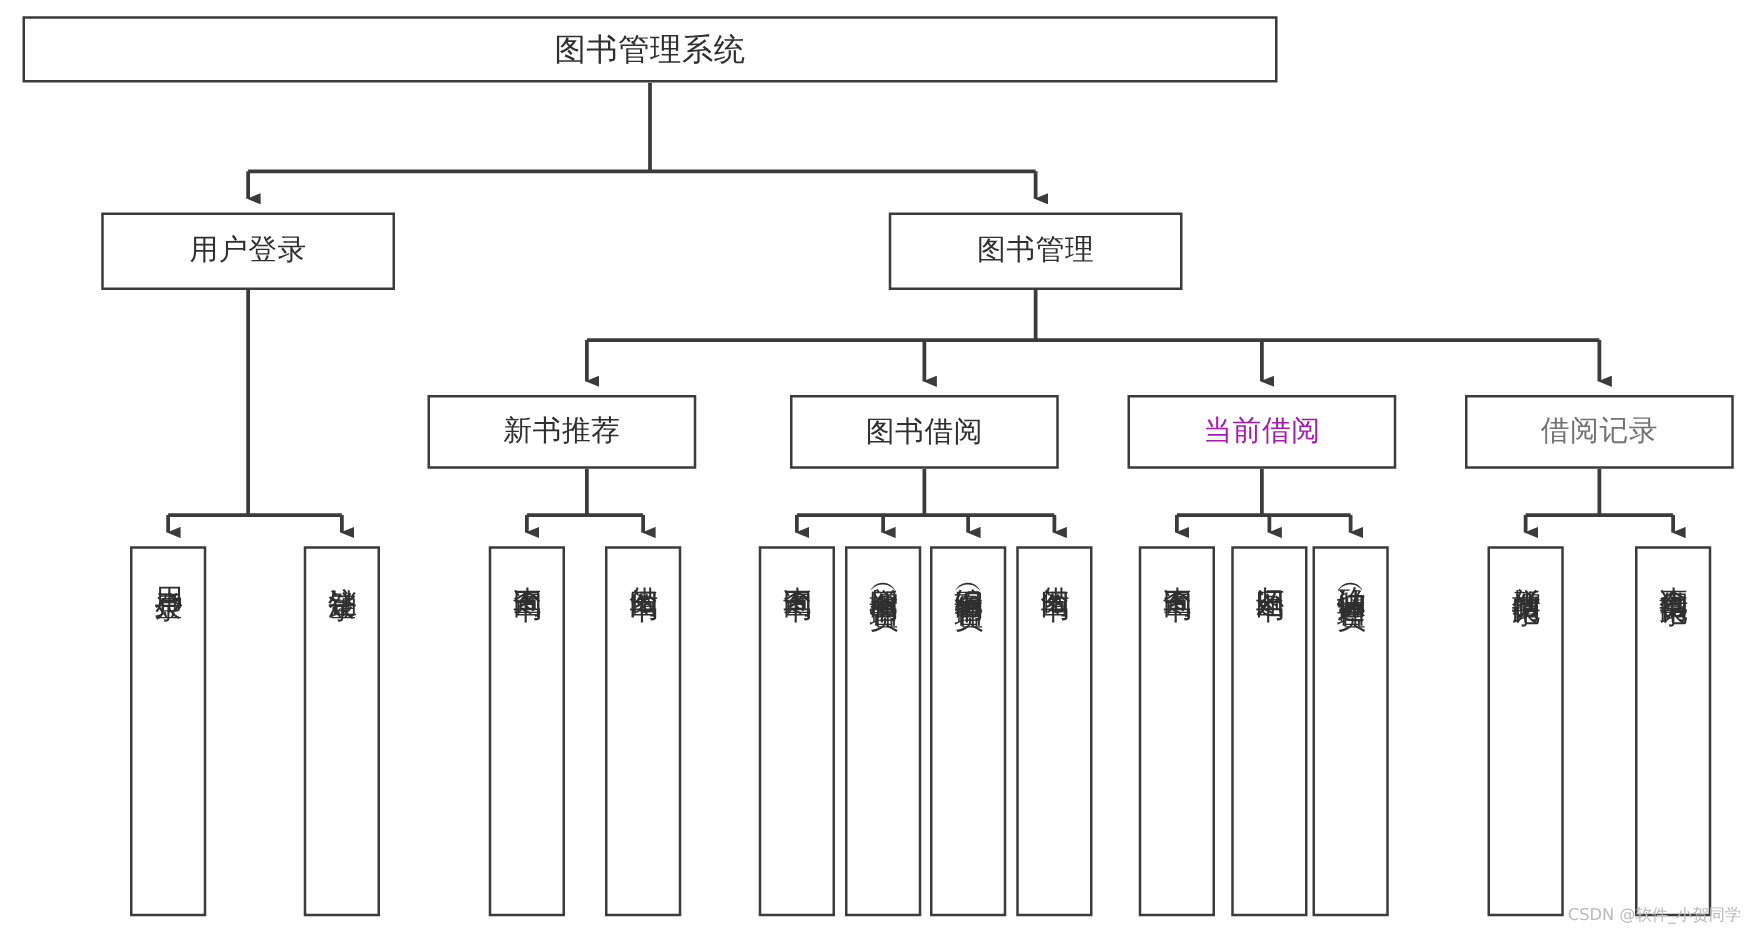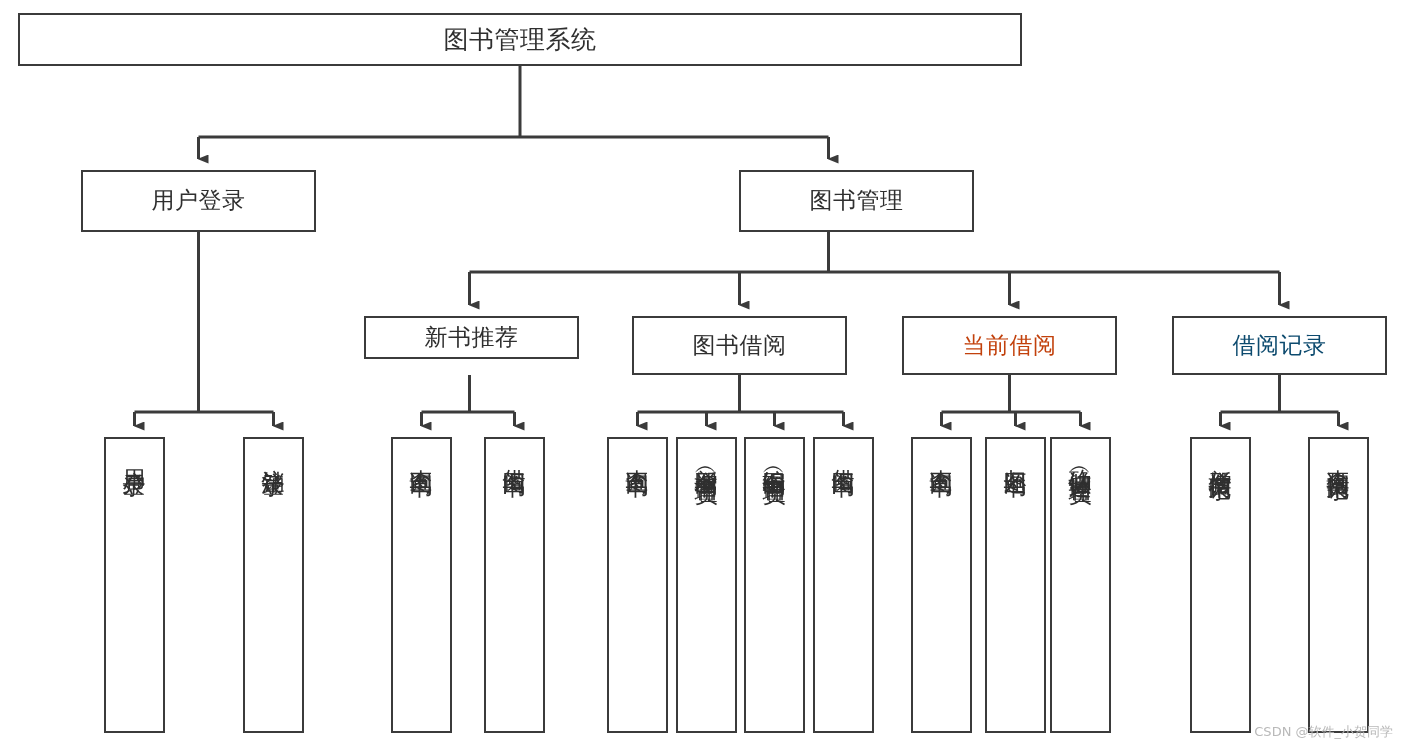--- a/index.html
+++ b/index.html
@@ -119,34 +119,34 @@
       </g>
   </svg>
 
   <div id="node-layer">
       <div class="node node-root" style="left: 18px; top: 13px; width: 1004px; height: 53px; border-color: rgb(59, 59, 59);">
         <span class="node-label" style="color: rgb(47, 47, 47);">图书管理系统</span>
       </div>
       <div class="node node-l2" style="left: 81px; top: 170px; width: 235px; height: 62px; border-color: rgb(59, 59, 59);">
         <span class="node-label" style="color: rgb(47, 47, 47);">用户登录</span>
       </div>
-      <div class="node node-l2" style="left: 739px; top: 170px; width: 235px; height: 62px; border-color: rgb(59, 59, 59);">
+      <div class="node node-l2" style="left: 711px; top: 170px; width: 235px; height: 62px; border-color: rgb(59, 59, 59);">
         <span class="node-label" style="color: rgb(47, 47, 47);">图书管理</span>
       </div>
-      <div class="node node-l3" style="left: 364px; top: 316px; width: 215px; height: 43px; border-color: rgb(59, 59, 59);">
+      <div class="node node-l3" style="left: 342px; top: 316px; width: 215px; height: 59px; border-color: rgb(59, 59, 59);">
         <span class="node-label" style="color: rgb(47, 47, 47);">新书推荐</span>
       </div>
       <div class="node node-l3" style="left: 632px; top: 316px; width: 215px; height: 59px; border-color: rgb(59, 59, 59);">
         <span class="node-label" style="color: rgb(47, 47, 47); font-family: Liberation Serif, serif;">图书借阅</span>
       </div>
       <div class="node node-l3" style="left: 902px; top: 316px; width: 215px; height: 59px; border-color: rgb(59, 59, 59);">
-        <span class="node-label" style="color: #c2410c; text-align: right;">当前借阅</span>
+        <span class="node-label" style="color: #a21caf; text-align: right;">当前借阅</span>
       </div>
       <div class="node node-l3" style="left: 1172px; top: 316px; width: 215px; height: 59px; border-color: rgb(59, 59, 59);">
-        <span class="node-label" style="color: #0c4a6e;">借阅记录</span>
+        <span class="node-label" style="color: #737373;">借阅记录</span>
       </div>
       <div class="node node-leaf" style="left: 104px; top: 437px; width: 61px; height: 296px; border-color: rgb(59, 59, 59);">
         <span class="node-label" style="color: rgb(47, 47, 47);">用户登录</span>
       </div>
       <div class="node node-leaf" style="left: 243px; top: 437px; width: 61px; height: 296px; border-color: rgb(59, 59, 59);">
         <span class="node-label" style="color: rgb(47, 47, 47);">注销登录</span>
       </div>
       <div class="node node-leaf" style="left: 391px; top: 437px; width: 61px; height: 296px; border-color: rgb(59, 59, 59);">
         <span class="node-label" style="color: rgb(47, 47, 47);">查询图书</span>
       </div>

